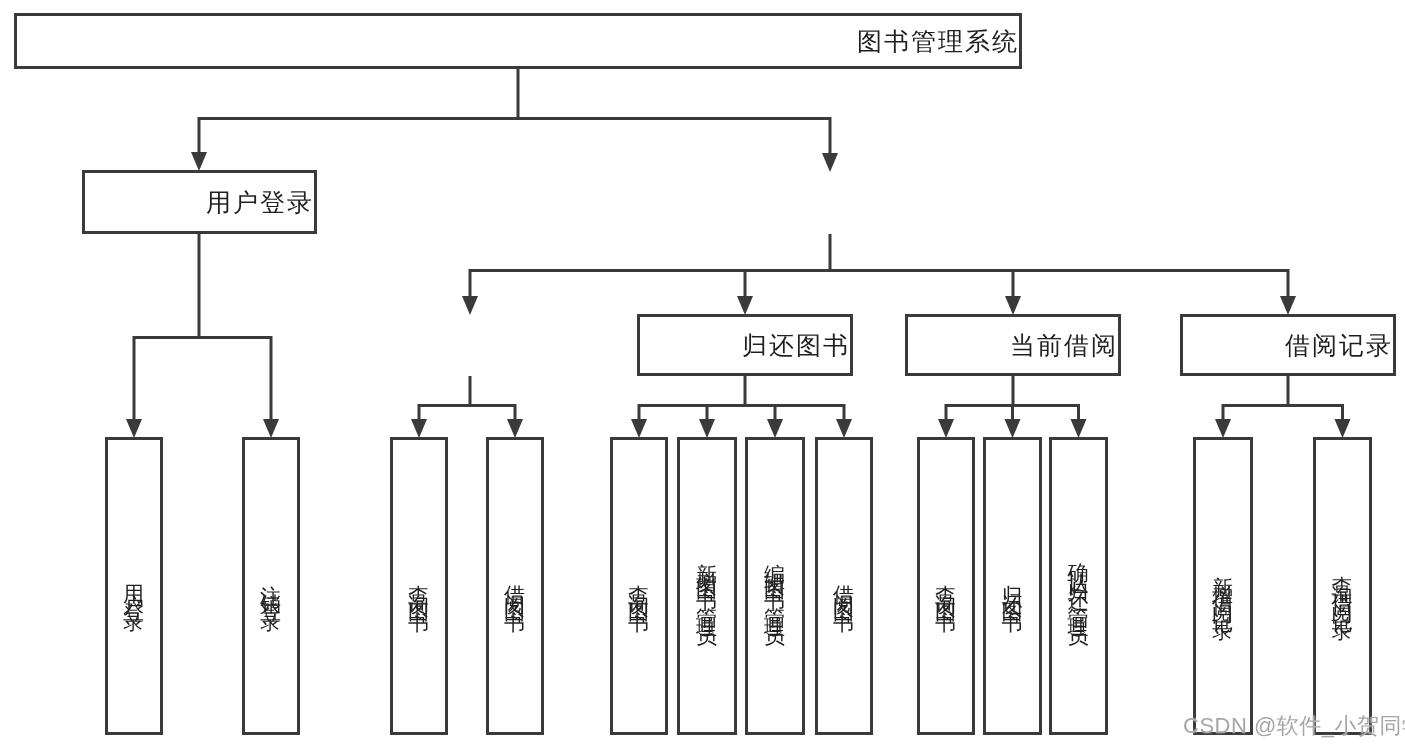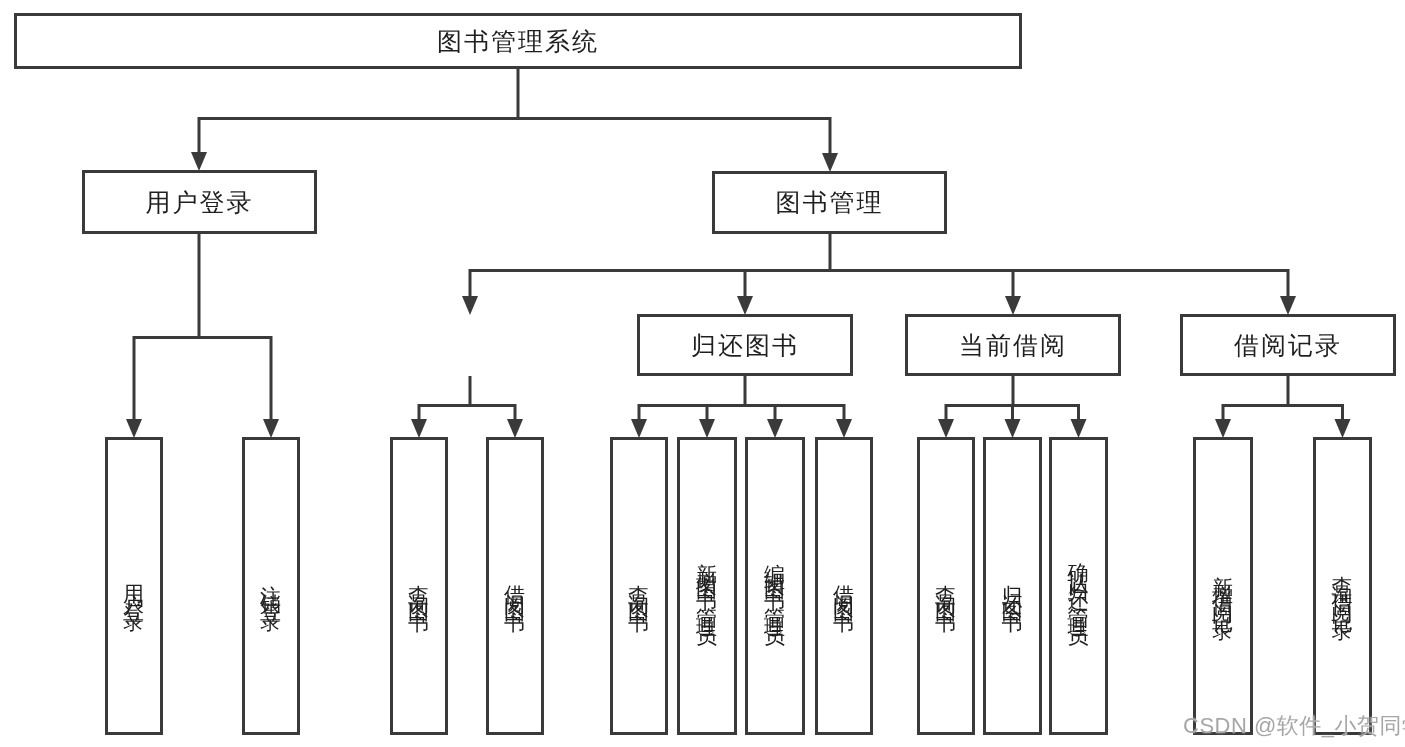--- a/index.html
+++ b/index.html
@@ -16,21 +16,21 @@
     position: absolute;
     left: 0; top: 0;
     color: var(--line, #3a3a3a);
   }
   .node {
     position: absolute;
     border: 3px solid var(--line, #3a3a3a);
     background: #ffffff;
     display: flex;
     align-items: center;
-    justify-content: center;
+    justify-content: flex-end;
     font-size: 25px;
     letter-spacing: 2px;
     color: var(--text, #1f1f1f);
     white-space: nowrap;
   }
   .leaf {
     position: absolute;
     top: 437px;
     height: 298px;
     border: 3px solid var(--line, #3a3a3a);
@@ -123,23 +123,20 @@
     </g>
   </svg>
 
   <div class="node" style="left:14px; top:13px; width:1008px; height:56px;">
     <span>图书管理系统</span>
   </div>
 
   <div class="node" style="left:82px; top:170px; width:235px; height:64px;">
     <span>用户登录</span>
   </div>
-  <div class="node" style="left:712px; top:171px; width:235px; height:63px;">
-    <span>图书管理</span>
-  </div>
 
   <div class="node" style="left:637px; top:314px; width:216px; height:62px;">
     <span>归还图书</span>
   </div>
   <div class="node" style="left:905px; top:314px; width:216px; height:62px;">
     <span>当前借阅</span>
   </div>
   <div class="node" style="left:1180px; top:314px; width:216px; height:62px;">
     <span>借阅记录</span>
   </div>

